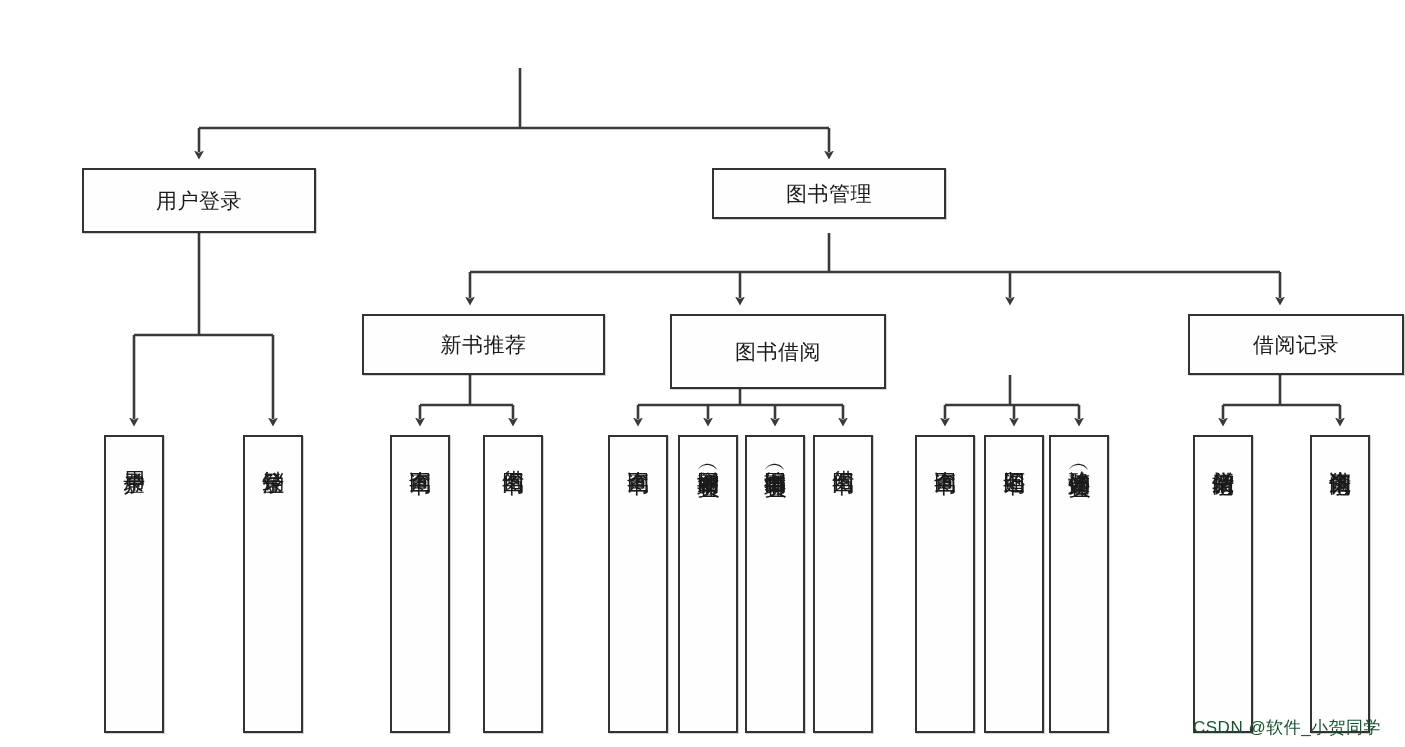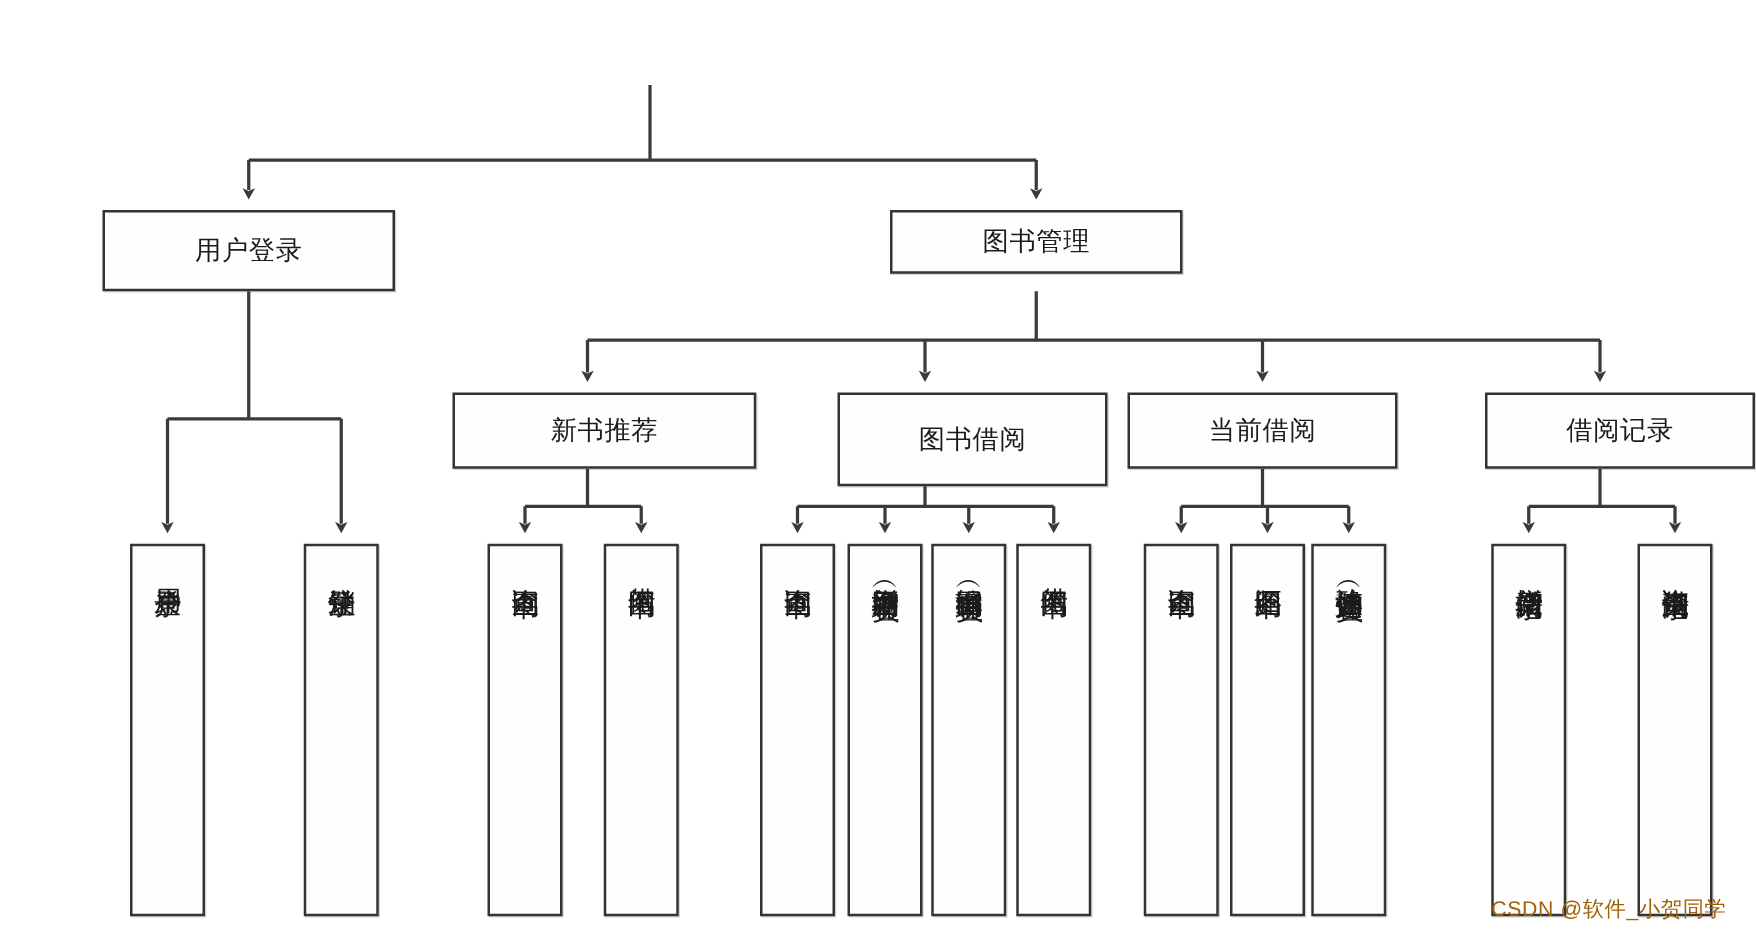--- a/index.html
+++ b/index.html
@@ -61,21 +61,21 @@
     line-height: 1.12;
     letter-spacing: 1px;
     white-space: nowrap;
     margin: 0 auto;
   }
   .watermark {
     position: absolute;
     left: 1193px;
     top: 716px;
     font-size: 17px;
-    color: #a16207;
+    color: #14532d;
     white-space: nowrap;
     letter-spacing: 0.5px;
   }
 </style>
 </head>
 <body>
 
 <div id="canvas">
 
   <svg id="edge-layer" viewBox="0 0 1405 747" width="1405" height="747">
@@ -135,23 +135,20 @@
   <div class="node horizontal" style="left:712px; top:168px; width:234px; height:51px;">
     <span class="label">图书管理</span>
   </div>
 
   <div class="node horizontal" style="left:362px; top:314px; width:243px; height:61px;">
     <span class="label">新书推荐</span>
   </div>
   <div class="node horizontal" style="left:632px; top:314px; width:216px; height:75px;margin-left:38px;">
     <span class="label">图书借阅</span>
   </div>
-  <div class="node horizontal" style="left:902px; top:314px; width:216px; height:61px;">
-    <span class="label">当前借阅</span>
-  </div>
   <div class="node horizontal" style="left:1172px; top:314px; width:216px; height:61px;margin-left:16px;">
     <span class="label">借阅记录</span>
   </div>
 
   <div class="node vertical" style="left:104px; top:435px; width:60px; height:298px;">
     <span class="label">用户登录</span>
   </div>
   <div class="node vertical" style="left:243px; top:435px; width:60px; height:298px;">
     <span class="label">注销登录</span>
   </div>

